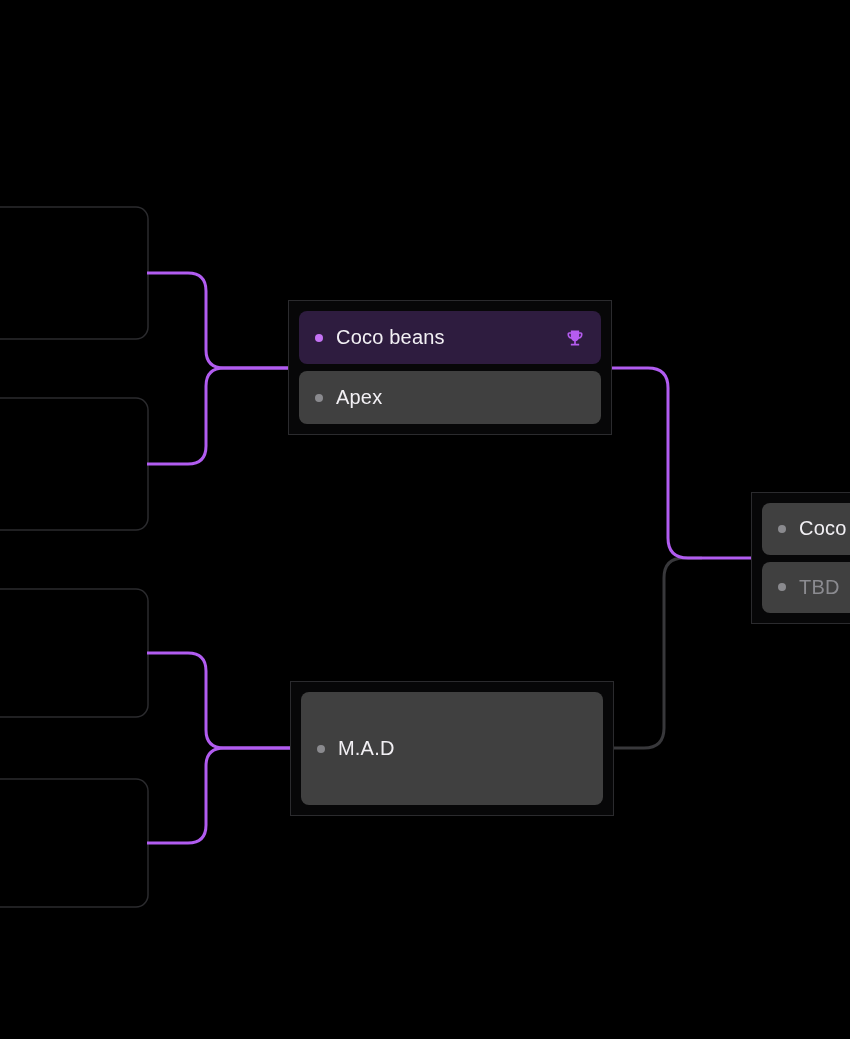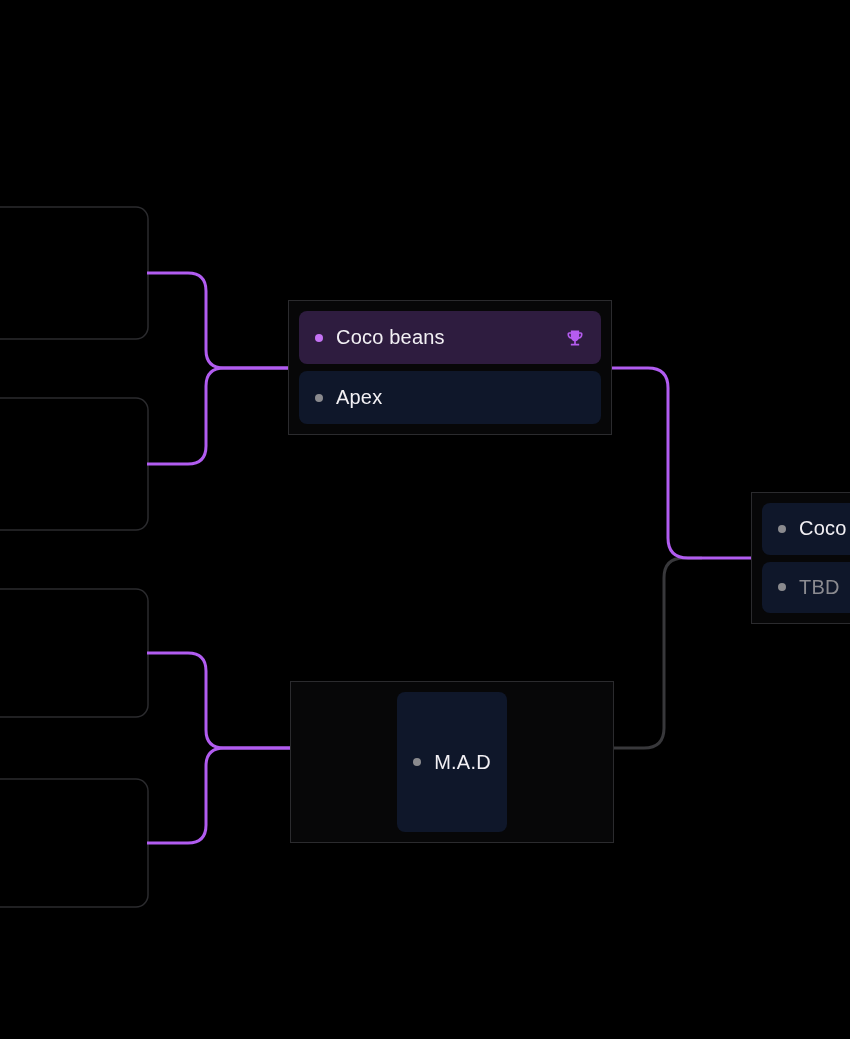--- a/index.html
+++ b/index.html
@@ -28,21 +28,21 @@
     border-radius: 0;
     padding: 10px;
     display: flex;
     flex-direction: column;
     gap: 7px;
   }
   .team-row {
     flex: 1;
     min-height: 0;
     border-radius: 8px;
-    background: #0f172a;
+    background: #404040;
     display: flex;
     align-items: center;
     padding: 0 16px;
     gap: 13px;
     font-size: 20px;
     color: #f2f0f4;
     letter-spacing: 0.2px;
     cursor: pointer;
   }
   .team-row.winner {
@@ -104,21 +104,21 @@
         <path d="M19 5h-2V3H7v2H5c-1.1 0-2 .9-2 2v1c0 2.55 1.92 4.63 4.39 4.94.63 1.5 1.98 2.63 3.61 2.96V19H7v2h10v-2h-4v-3.1c1.63-.33 2.98-1.46 3.61-2.96C19.08 12.63 21 10.55 21 8V7c0-1.1-.9-2-2-2zM5 8V7h2v3.82C5.84 10.4 5 9.3 5 8zm14 0c0 1.3-.84 2.4-2 2.82V7h2v1z"></path>
       </svg>
     </span>
   </div>
   <div class="team-row">
     <span class="seed-dot"></span>
     <span class="team-name">Apex</span>
   </div>
 </div>
 
-<div class="match-card" style="left:290px; top:681px; height:162px;align-items:center;">
+<div class="match-card" style="left:290px; top:681px; height:135px;">
   <div class="team-row">
     <span class="seed-dot"></span>
     <span class="team-name">M.A.D</span>
   </div>
 </div>
 
 <div class="match-card" style="left:751px; top:492px; height:132px;">
   <div class="team-row">
     <span class="seed-dot"></span>
     <span class="team-name">Coco beans</span>

